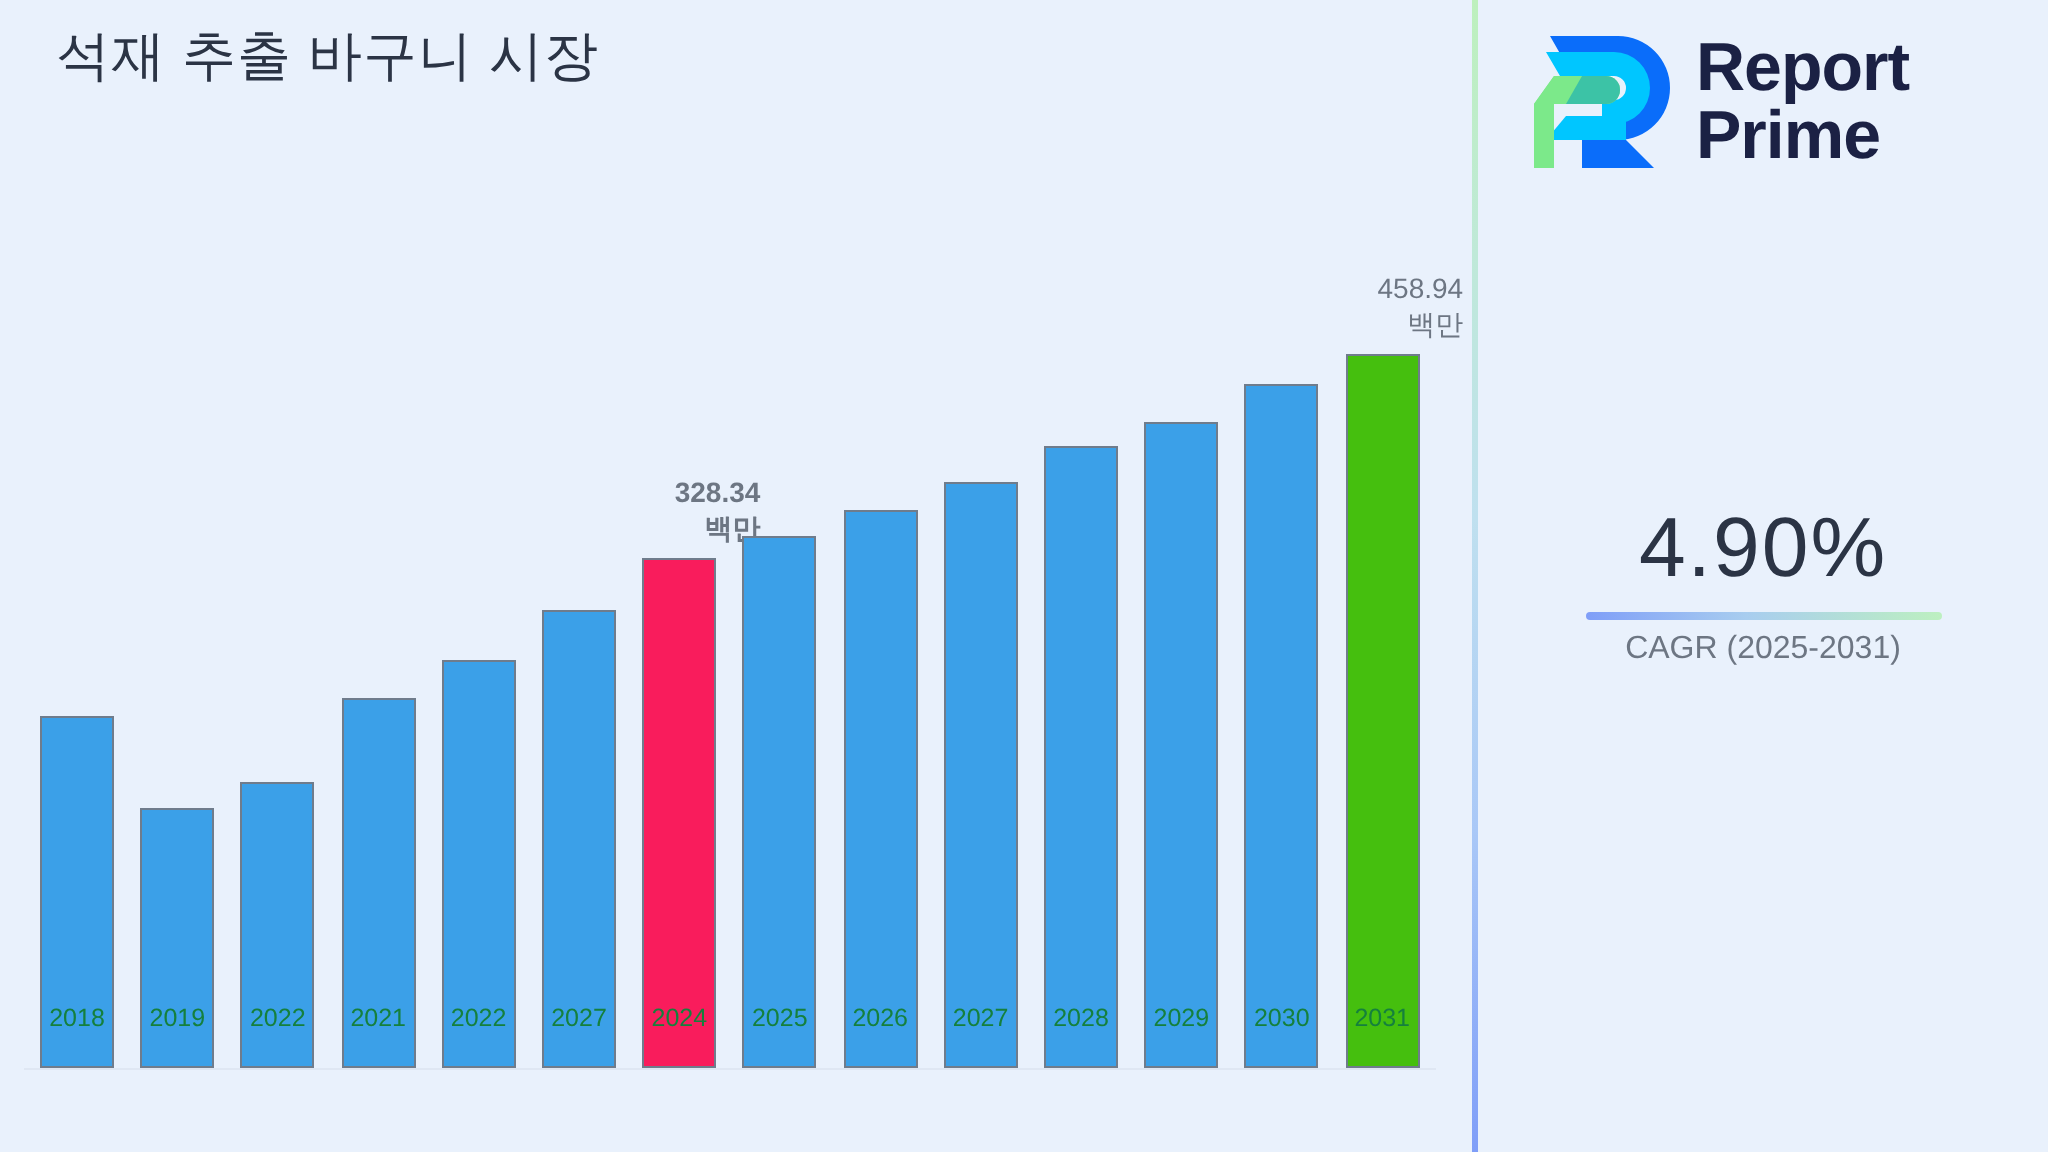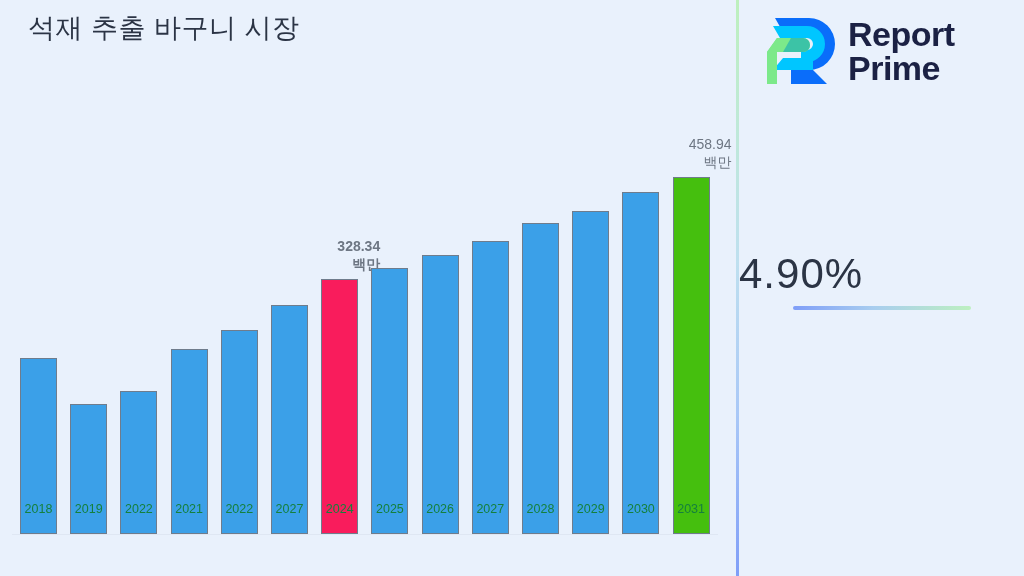--- a/index.html
+++ b/index.html
@@ -64,21 +64,21 @@
     display:flex;align-items:center;gap:13px;
   }
   #logo-mark{width:74px;height:78px;flex:0 0 auto;}
   #logo-text{
     font-size:34px;line-height:34px;font-weight:bold;color:#1b2144;
     letter-spacing:-.5px;
   }
   #logo-text div{display:block;}
 
   #cagr-block{
-    position:absolute;left:0;top:250px;width:285px;text-align:left;
+    position:absolute;left:0;top:250px;width:285px;text-align:center;
   }
   #cagr-value{font-size:42px;color:#2b3445;font-weight:400;letter-spacing:1px;}
   #cagr-rule{
     width:178px;height:4px;margin:8px auto 6px auto;border-radius:2px;
     background:linear-gradient(to right,#7f9ef8 0%,#a8cdef 45%,#bdf0c0 100%);
   }
   #cagr-label{font-size:16px;color:#6d7683;}
 </style>
 </head>
 <body>
@@ -177,16 +177,17 @@
       </span>
       <span id="logo-text">
         <div>Report</div>
         <div>Prime</div>
       </span>
     </div>
 
     <div id="cagr-block">
       <div id="cagr-value">4.90%</div>
       <div id="cagr-rule"></div>
+      <div id="cagr-label">CAGR (2025-2031)</div>
     </div>
 
   </div>
 </div>
 
 </body></html>

